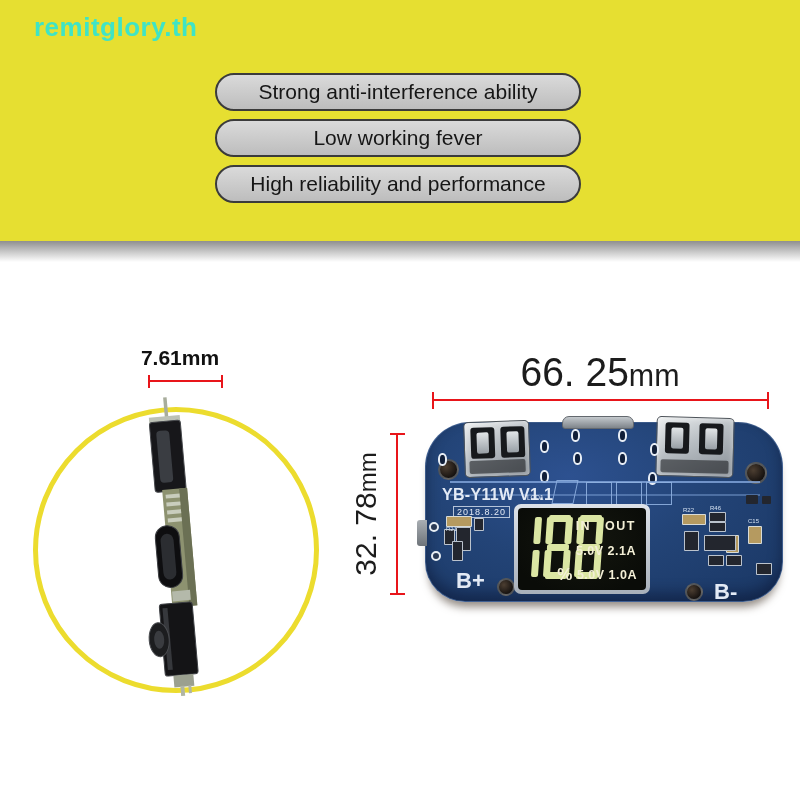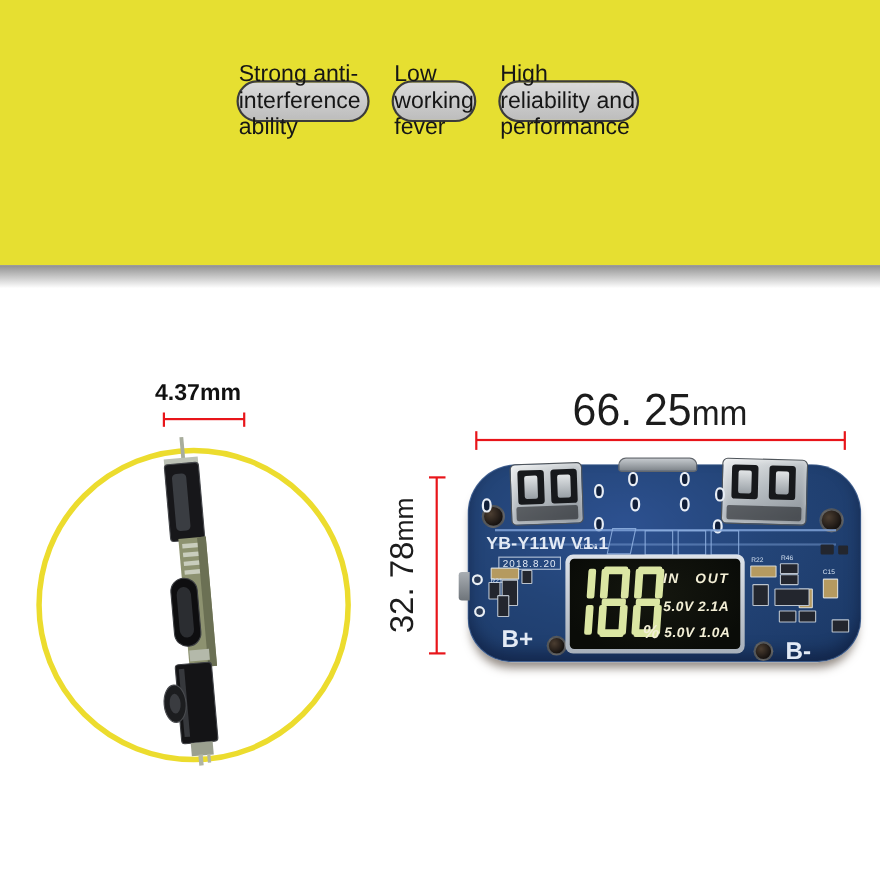--- a/index.html
+++ b/index.html
@@ -10,21 +10,21 @@
   .banner{position:absolute;left:0;top:0;width:800px;height:241px;
           background:var(--banner-yellow,#e6df31);}
   .banner-shadow{position:absolute;left:0;top:241px;width:800px;height:21px;
           background:linear-gradient(#8f8f8f,rgba(255,255,255,0));}
   .watermark{position:absolute;left:34px;top:12px;z-index:3;
           font-size:26px;font-weight:bold;letter-spacing:.5px;
           color:var(--watermark-teal,#3fe4c5);}
   .title{position:absolute;left:0;top:25px;width:800px;margin:0;text-align:center;
           font-size:31px;font-weight:bold;color:#101010;letter-spacing:-.3px;z-index:2;}
   .pills{position:absolute;left:215px;top:73px;width:366px;display:flex;
-          flex-direction:row;gap:20px;z-index:2;}
+          flex-direction:column;gap:8px;z-index:2;}
   .pill{height:38px;box-sizing:border-box;border:2px solid #3b3b3b;border-radius:20px;
           background:linear-gradient(#dadada,#bdbdbd);
           display:flex;align-items:center;justify-content:center;
           font-size:21px;color:#161616;}
   .thick-label{position:absolute;left:136px;top:346px;width:88px;text-align:center;
           font-size:21px;font-weight:600;color:#111;}
   .hline{position:absolute;height:2px;background:var(--dimension-red,#e8151a);}
   .hline::before,.hline::after{content:"";position:absolute;width:2px;height:13px;top:-5.5px;
           background:var(--dimension-red,#e8151a);}
   .hline::before{left:-1px}.hline::after{right:-1px}
@@ -56,22 +56,22 @@
           border:1px solid rgba(130,160,205,.3);box-sizing:border-box;
           border-radius:45px 45px 40px 40px;
           box-shadow:0 9px 9px -4px rgba(75,62,50,.6), inset 0 -8px 14px rgba(0,0,20,.35);}
   .hole{position:absolute;border-radius:50%;box-sizing:border-box;
           background:radial-gradient(circle at 35% 35%,#4c3e31,#161210 72%);
           border:2px solid rgba(190,205,220,.35);}
   .pad{position:absolute;width:9px;height:13px;border-radius:45%;box-sizing:border-box;
           background:#101e38;border:2.5px solid #e7edf5;}
   .trace{position:absolute;background:rgba(133,168,221,.8);}
   .trect{position:absolute;border:1.5px solid rgba(143,176,224,.9);background:transparent;}
-  .lcd-frame{position:absolute;left:88px;top:81px;width:163px;height:90px;box-sizing:border-box;
-          background:linear-gradient(#dde2e9,#a8b0ba);border-radius:7px;padding:4px;font-style:italic;}
+  .lcd-frame{position:absolute;left:88px;top:81px;width:136px;height:90px;box-sizing:border-box;
+          background:linear-gradient(#dde2e9,#a8b0ba);border-radius:7px;padding:4px;}
   .lcd-screen{position:relative;width:100%;height:100%;box-sizing:border-box;
           background:radial-gradient(ellipse at 50% 40%,#15170f,#0a0c08 80%);border-radius:4px;overflow:hidden;}
   .lcd-digits{position:absolute;left:8px;top:7px;height:64px;display:flex;gap:5px;
           transform:skewX(-4deg);}
   .cell{position:relative;width:26px;height:64px;}
   .cell.narrow{width:14px;}
   .seg{position:absolute;background:var(--lcd-digit,#dbe6a3);border-radius:2px;}
   .sa{left:2px;right:2px;top:0;height:7px;}
   .sg{left:2px;right:2px;top:28.5px;height:7px;}
   .sd{left:2px;right:2px;bottom:0;height:7px;}
@@ -114,34 +114,35 @@
   .edge-pad{position:absolute;width:10px;height:10px;border-radius:50%;box-sizing:border-box;
           background:#2a3a55;border:2px solid #e8eef4;}
 </style>
 </head>
 <body>
 
 <div class="canvas">
 
   <div class="banner"></div>
   <div class="banner-shadow"></div>
+  <div class="watermark">remitglory.th</div>
   <div class="pills">
     <div class="pill">
       <span>Strong anti-interference ability</span>
     </div>
     <div class="pill">
       <span>Low working fever</span>
     </div>
     <div class="pill">
       <span>High reliability and performance</span>
     </div>
   </div>
 
   <div class="thick-label">
-    <span>4.37</span><span>mm</span>
+    <span>7.61</span><span>mm</span>
   </div>
   <div class="hline thick-line"></div>
   <div class="circle"></div>
 
   <svg class="sideview" viewBox="0 0 130 302">
     <g transform="rotate(-5 65 150)">
       <rect x="66" y="2" width="3.5" height="26" fill="#a8ad9c"></rect>
       <rect x="50" y="21" width="31" height="10" fill="#bcc1b5"></rect>
       <rect x="50" y="26" width="31" height="70" rx="3" fill="#17171a" stroke="#45474b"></rect>
       <rect x="56" y="35" width="13" height="52" rx="4" fill="#3a3d42"></rect>

